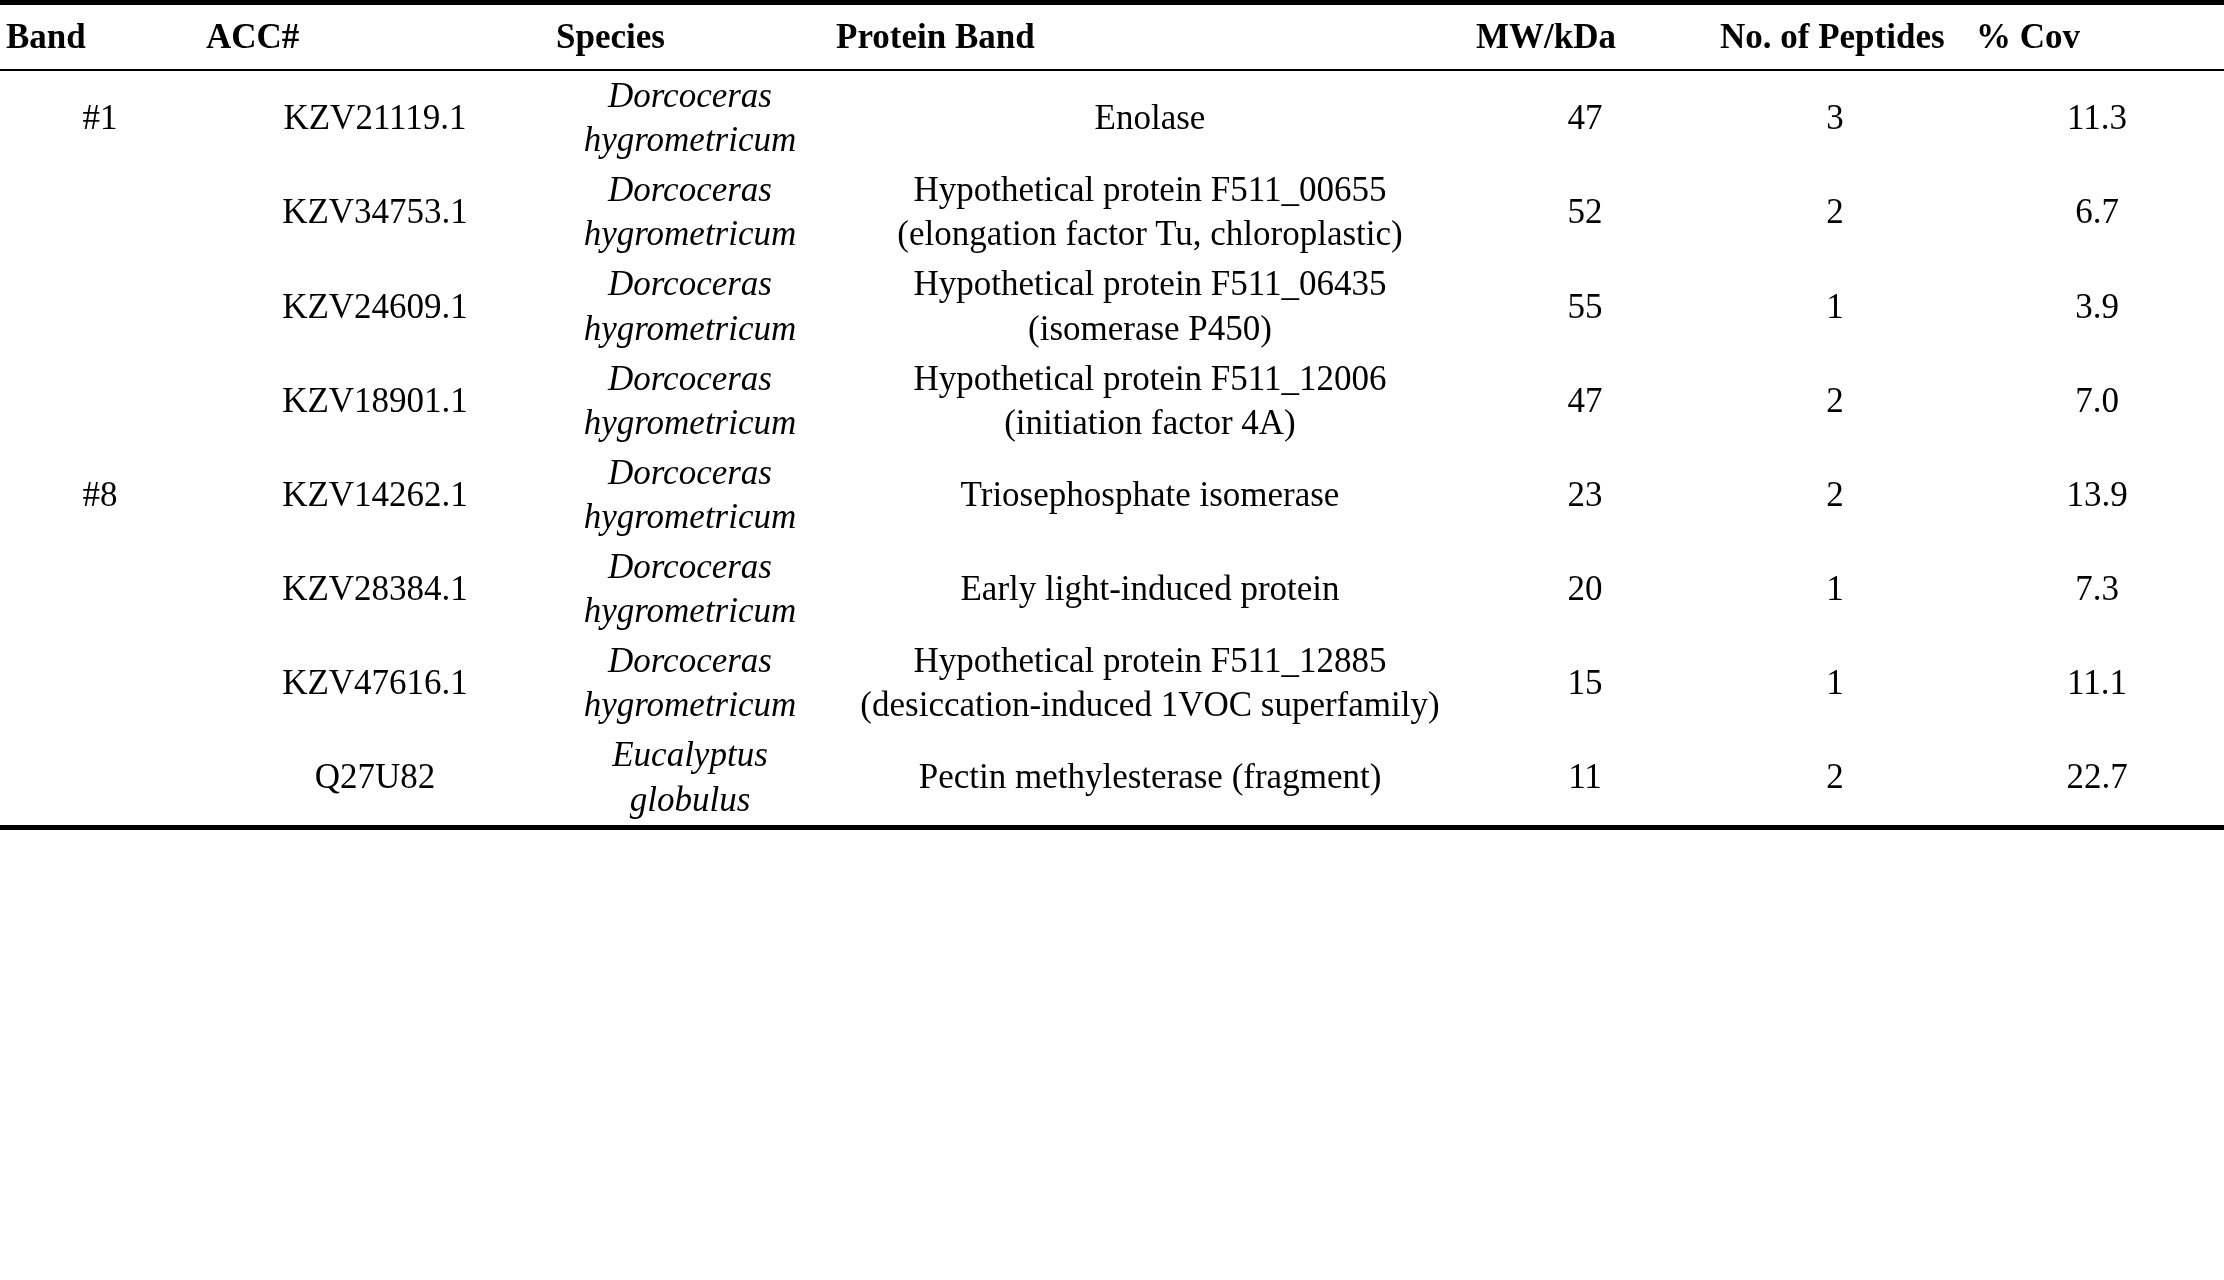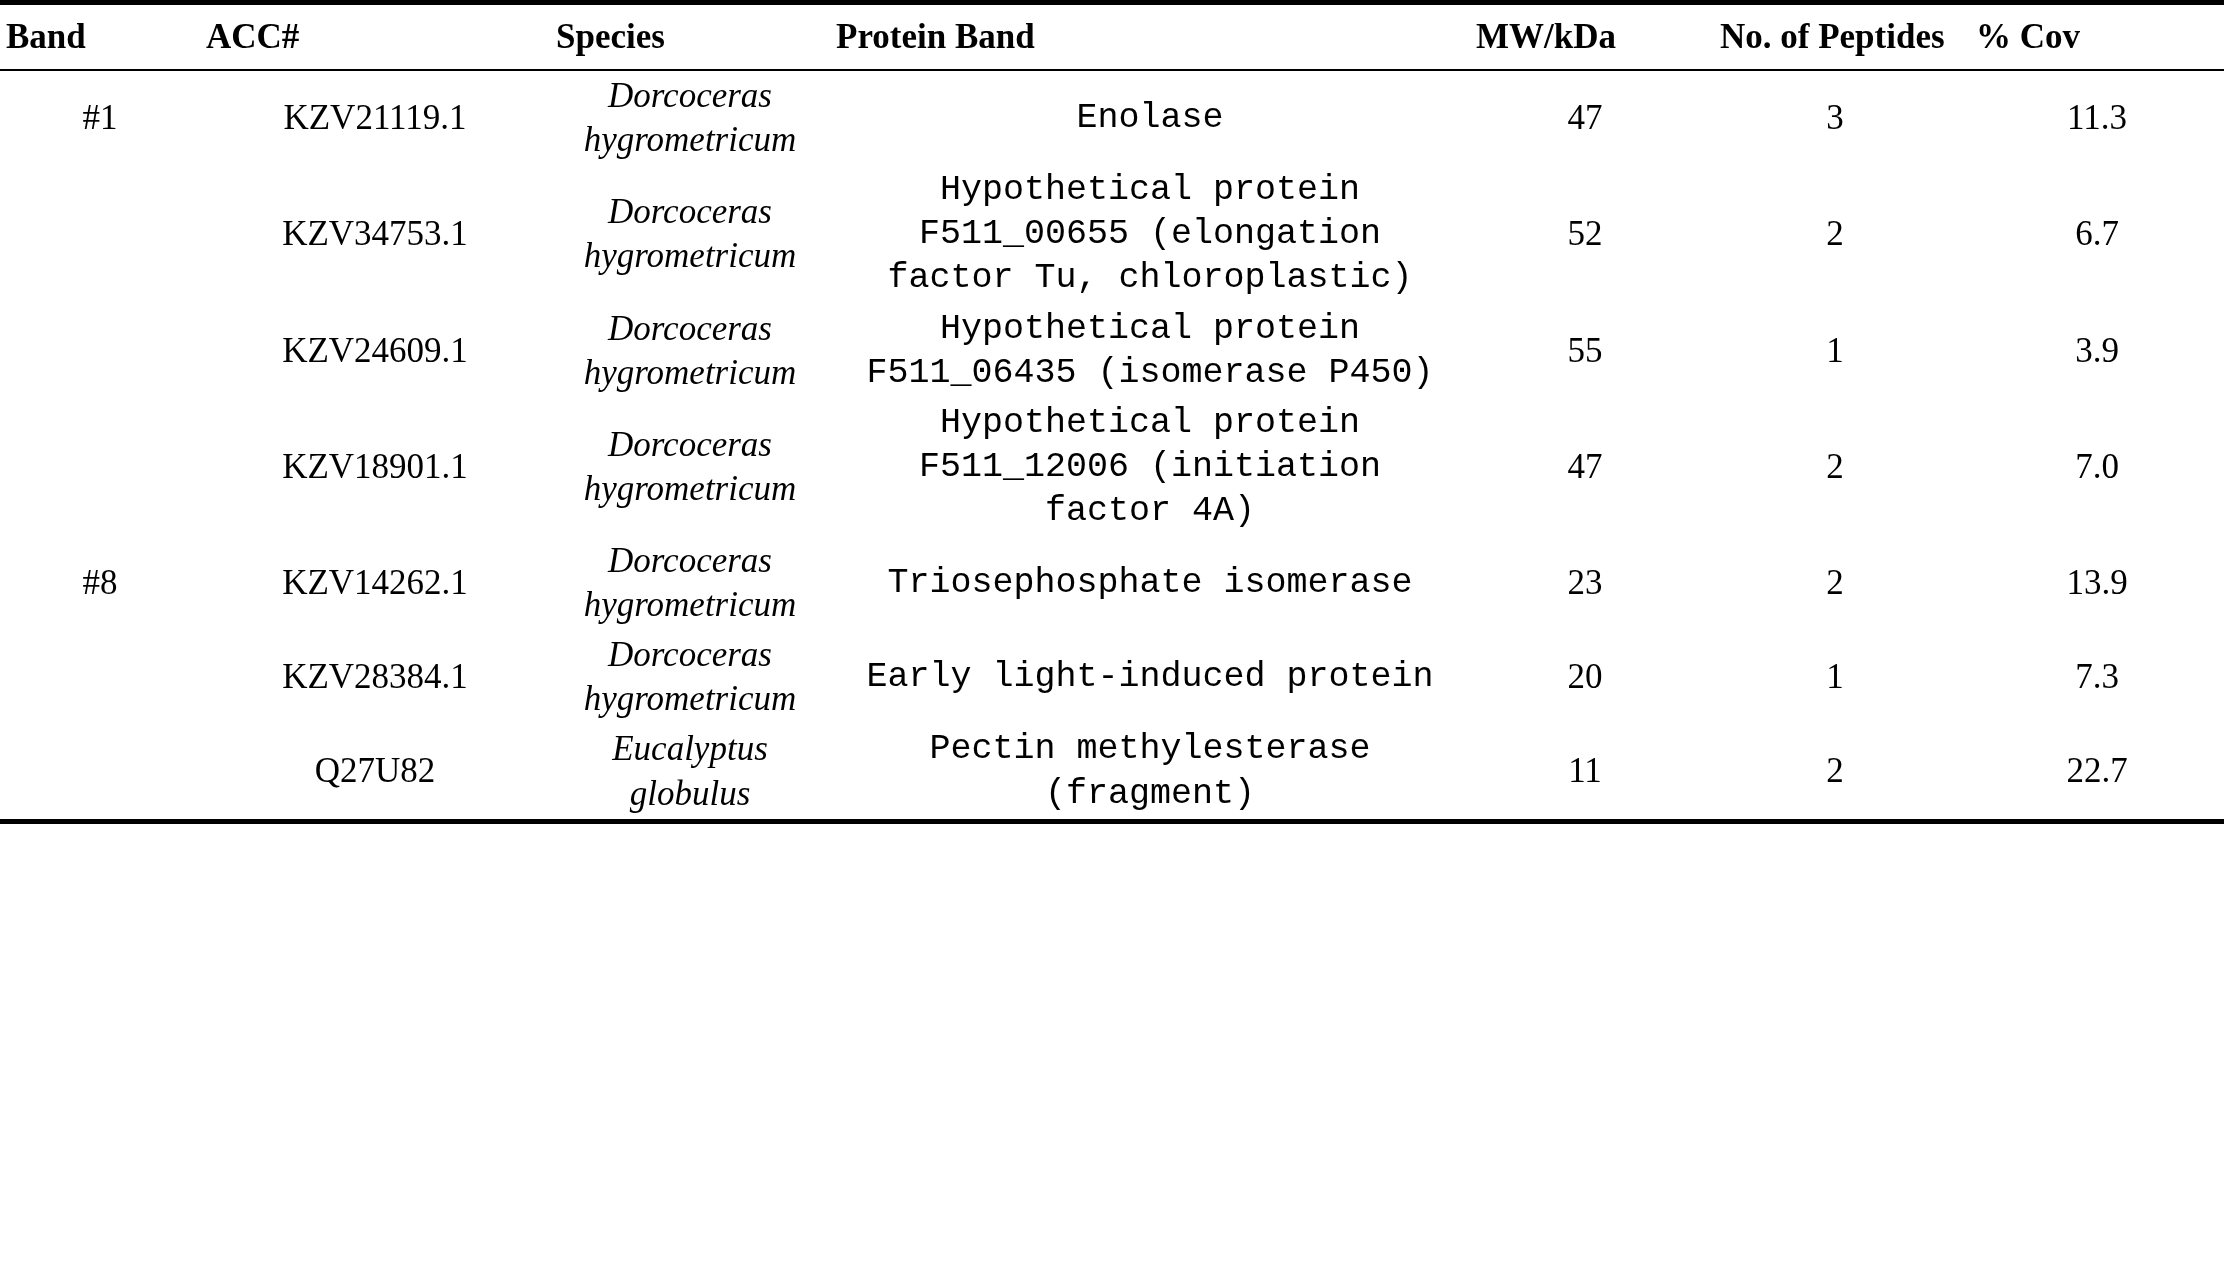--- a/index.html
+++ b/index.html
@@ -32,21 +32,20 @@
   }
   tbody td {
     text-align: center;
     vertical-align: middle;
     line-height: 1.26;
     padding: 3px 8px;
   }
   td.protein-cell {
     padding-left: 30px;
     padding-right: 30px;
-    font-family: Liberation Mono, monospace;
   }
   td.species-cell {
     font-style: italic;
   }
   th.col-peptides {
     padding-left: 20px;
     padding-right: 20px;
   }
 </style>
 </head>
@@ -123,20 +122,29 @@
       <td class="band-cell"></td>
       <td>KZV28384.1</td>
       <td class="species-cell">Dorcoceras hygrometricum</td>
       <td class="protein-cell">Early light-induced protein</td>
       <td>20</td>
       <td>1</td>
       <td>7.3</td>
     </tr>
     <tr>
       <td class="band-cell"></td>
+      <td>KZV47616.1</td>
+      <td class="species-cell">Dorcoceras hygrometricum</td>
+      <td class="protein-cell">Hypothetical protein F511_12885 (desiccation-induced 1VOC superfamily)</td>
+      <td>15</td>
+      <td>1</td>
+      <td>11.1</td>
+    </tr>
+    <tr>
+      <td class="band-cell"></td>
       <td>Q27U82</td>
       <td class="species-cell">Eucalyptus globulus</td>
       <td class="protein-cell">Pectin methylesterase (fragment)</td>
       <td>11</td>
       <td>2</td>
       <td>22.7</td>
     </tr>
   </tbody>
 </table>
 

